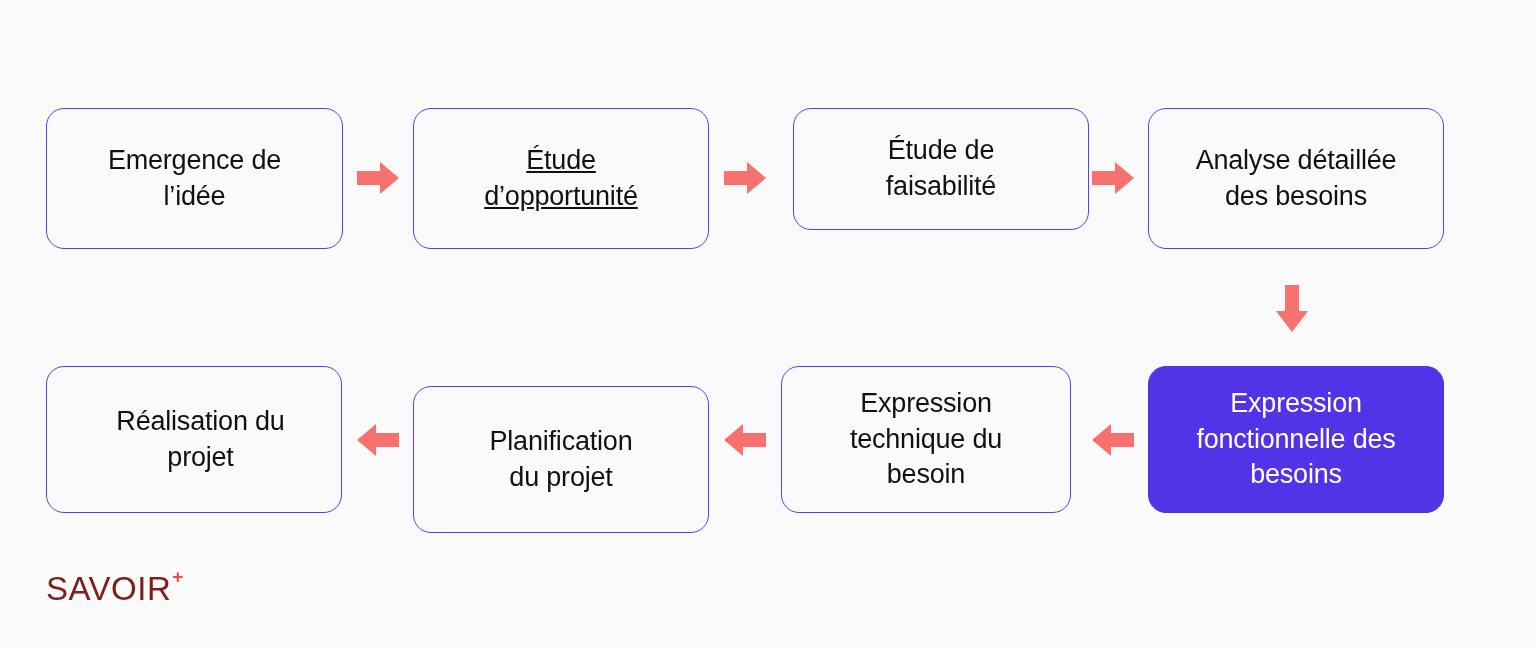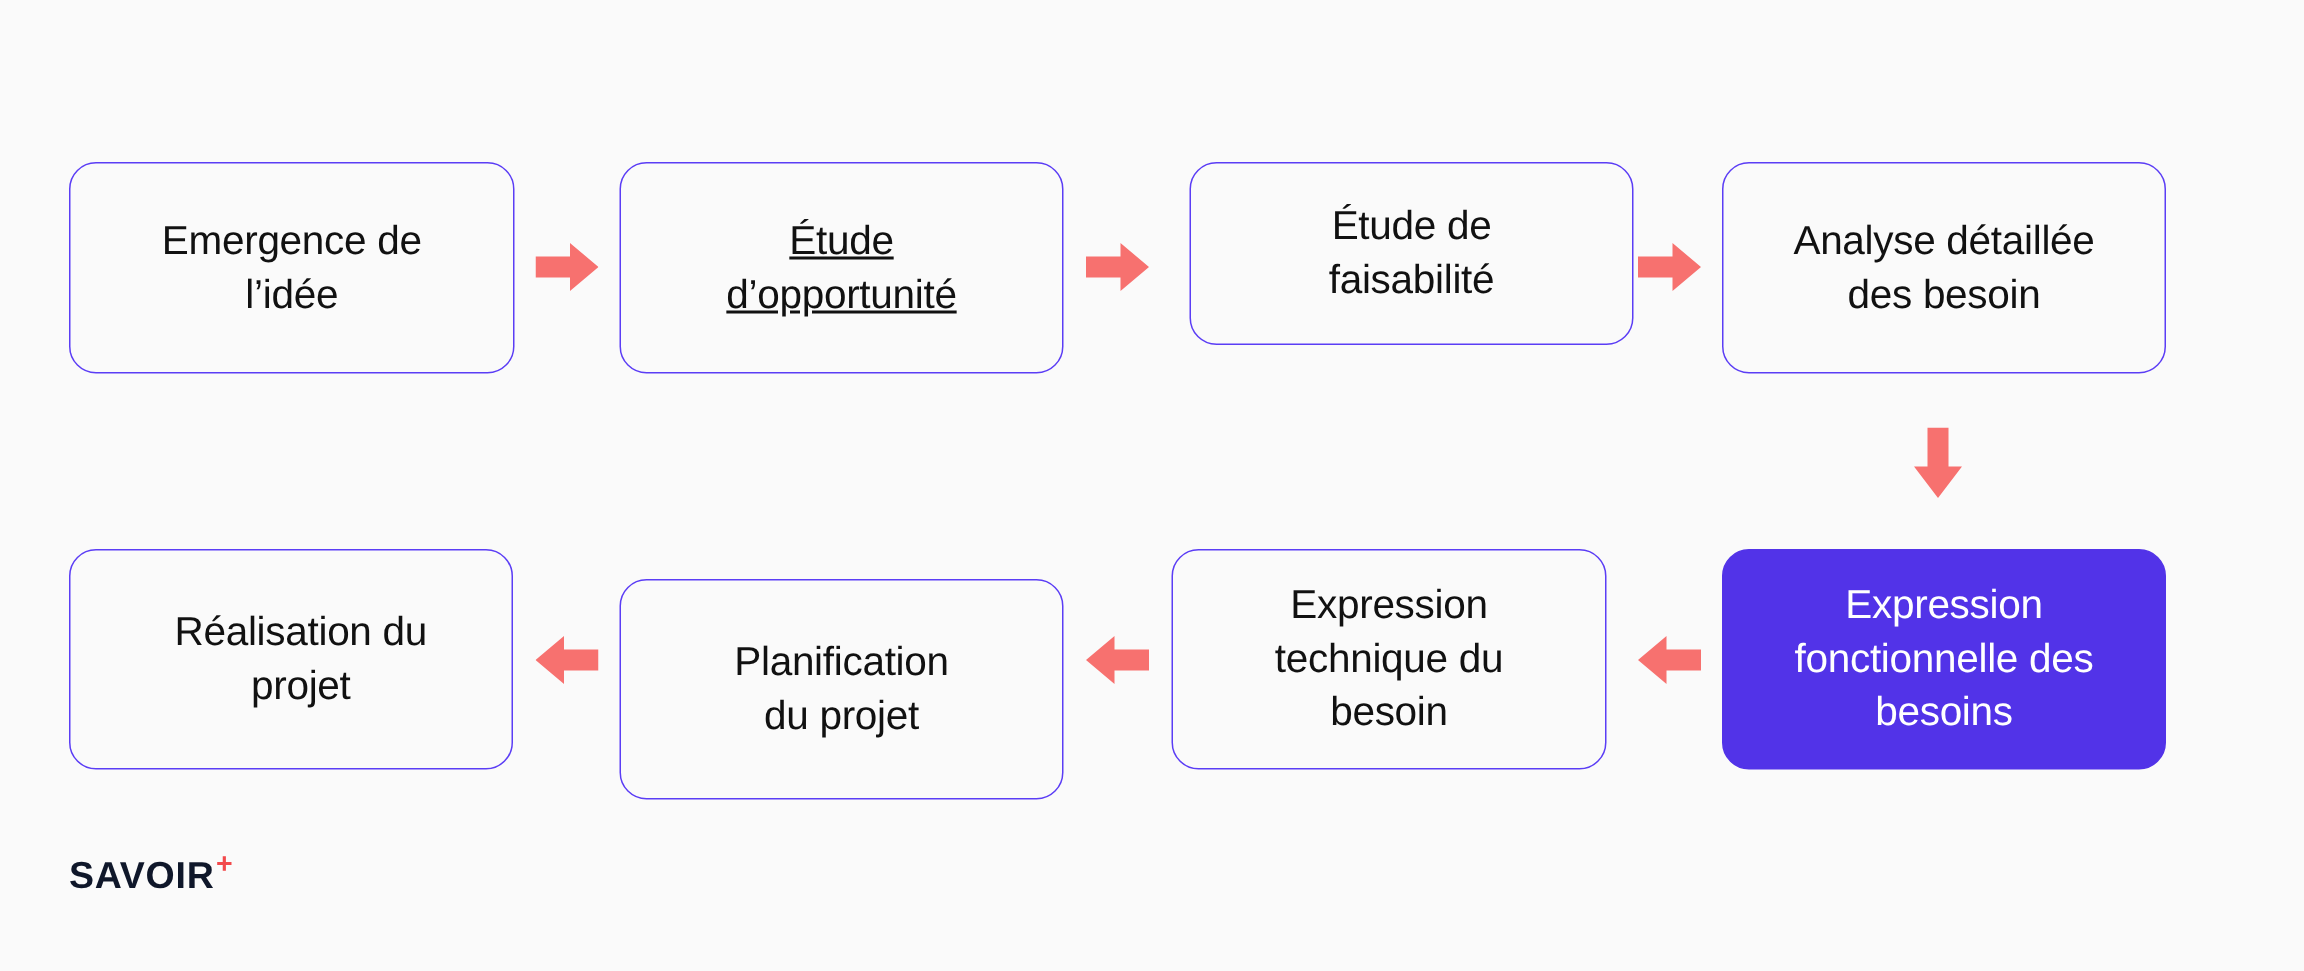--- a/index.html
+++ b/index.html
@@ -54,24 +54,24 @@
   
   #logo {
     position: absolute;
     left: 46px;
     top: 572px;
     display: flex;
     align-items: flex-start;
     line-height: 1;
   }
   #logo .word {
-    font-size: 25px;
-    font-weight: bold;
+    font-size: 33px;
+    font-weight: normal;
     letter-spacing: 0.5px;
-    color: #0f172a;
+    color: #7f1d1d;
   }
   #logo .plus {
     font-size: 19px;
     font-weight: bold;
     color: #f2494b;
     margin-left: 1px;
     position: relative;
     top: -5px;
   }
 </style>
@@ -108,21 +108,21 @@
   </div>
 
   <div class="arrow" style="left:1092px; top:162px;">
     <svg width="42" height="32" viewBox="0 0 42 32" aria-hidden="true">
       <path d="M0 9 L23 9 L23 0 L42 16 L23 32 L23 23 L0 23 Z" fill="#f7716f"></path>
     </svg>
   </div>
 
   <div class="node" style="left:1148px; top:108px; width:296px; height:141px;">
     <span class="label">Analyse détaillée
-des besoin</span>
+des besoins</span>
   </div>
 
   <div class="arrow" style="left:1276px; top:285px;">
     <svg width="32" height="47" viewBox="0 0 32 47" aria-hidden="true">
       <path d="M9 0 L23 0 L23 26 L32 26 L16 47 L0 26 L9 26 Z" fill="#f7716f"></path>
     </svg>
   </div>
 
   <div class="node highlight" style="left:1148px; top:366px; width:296px; height:147px;">
     <span class="label">Expression

